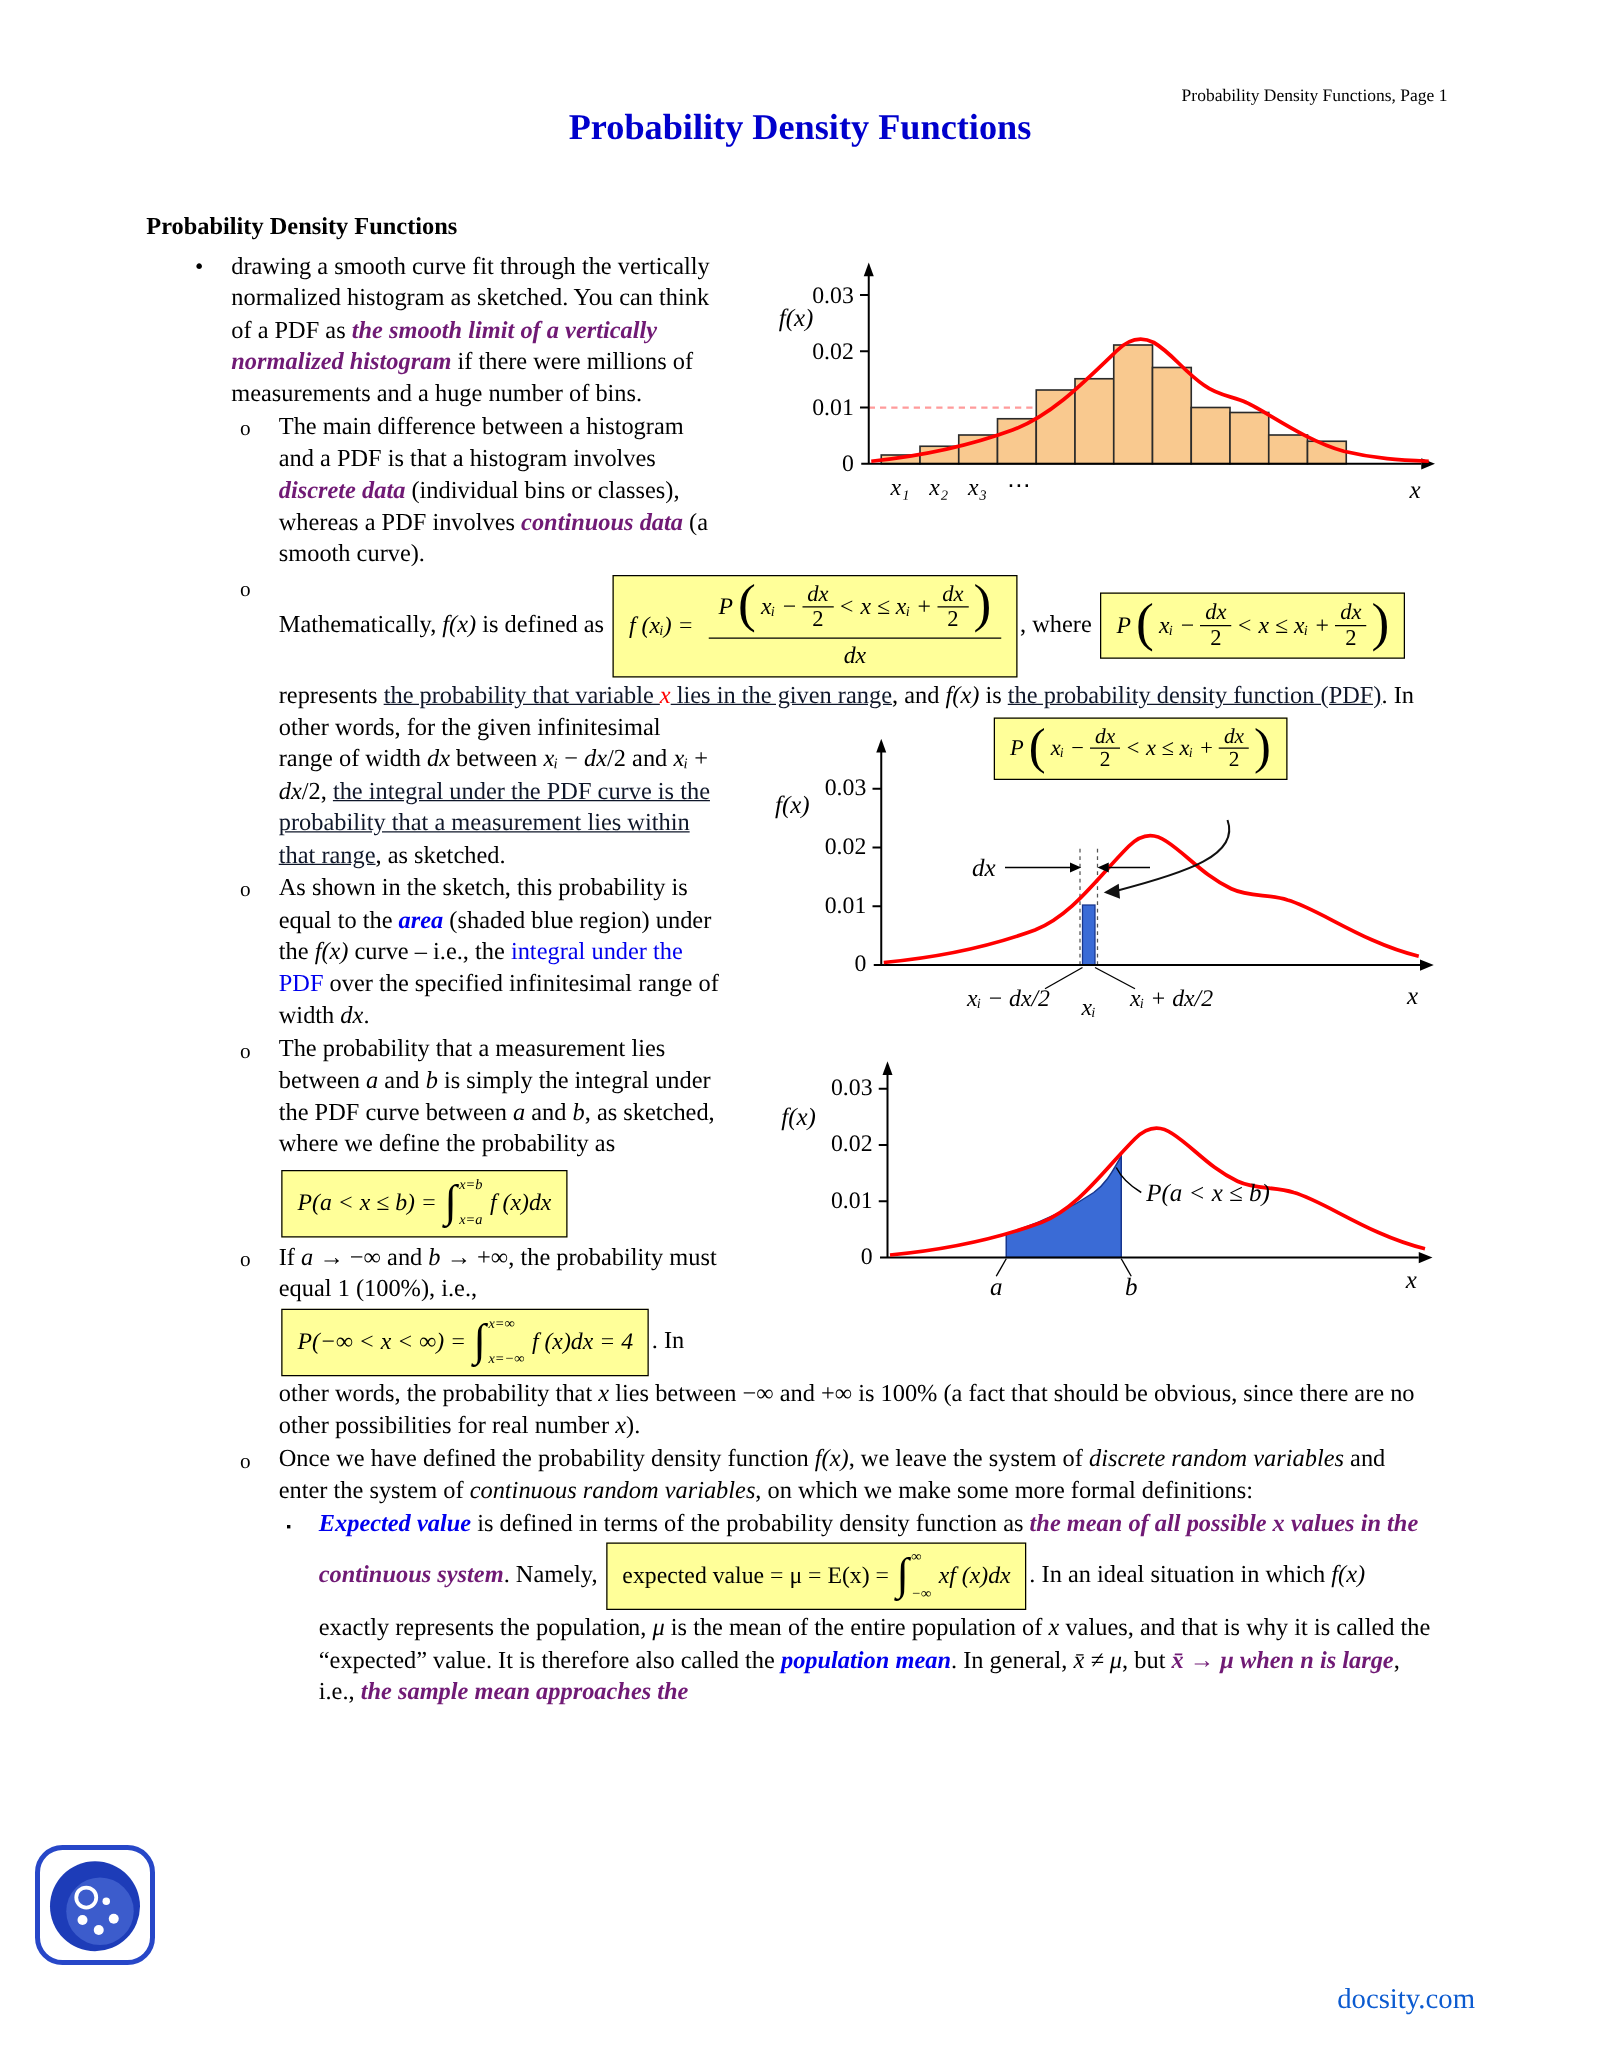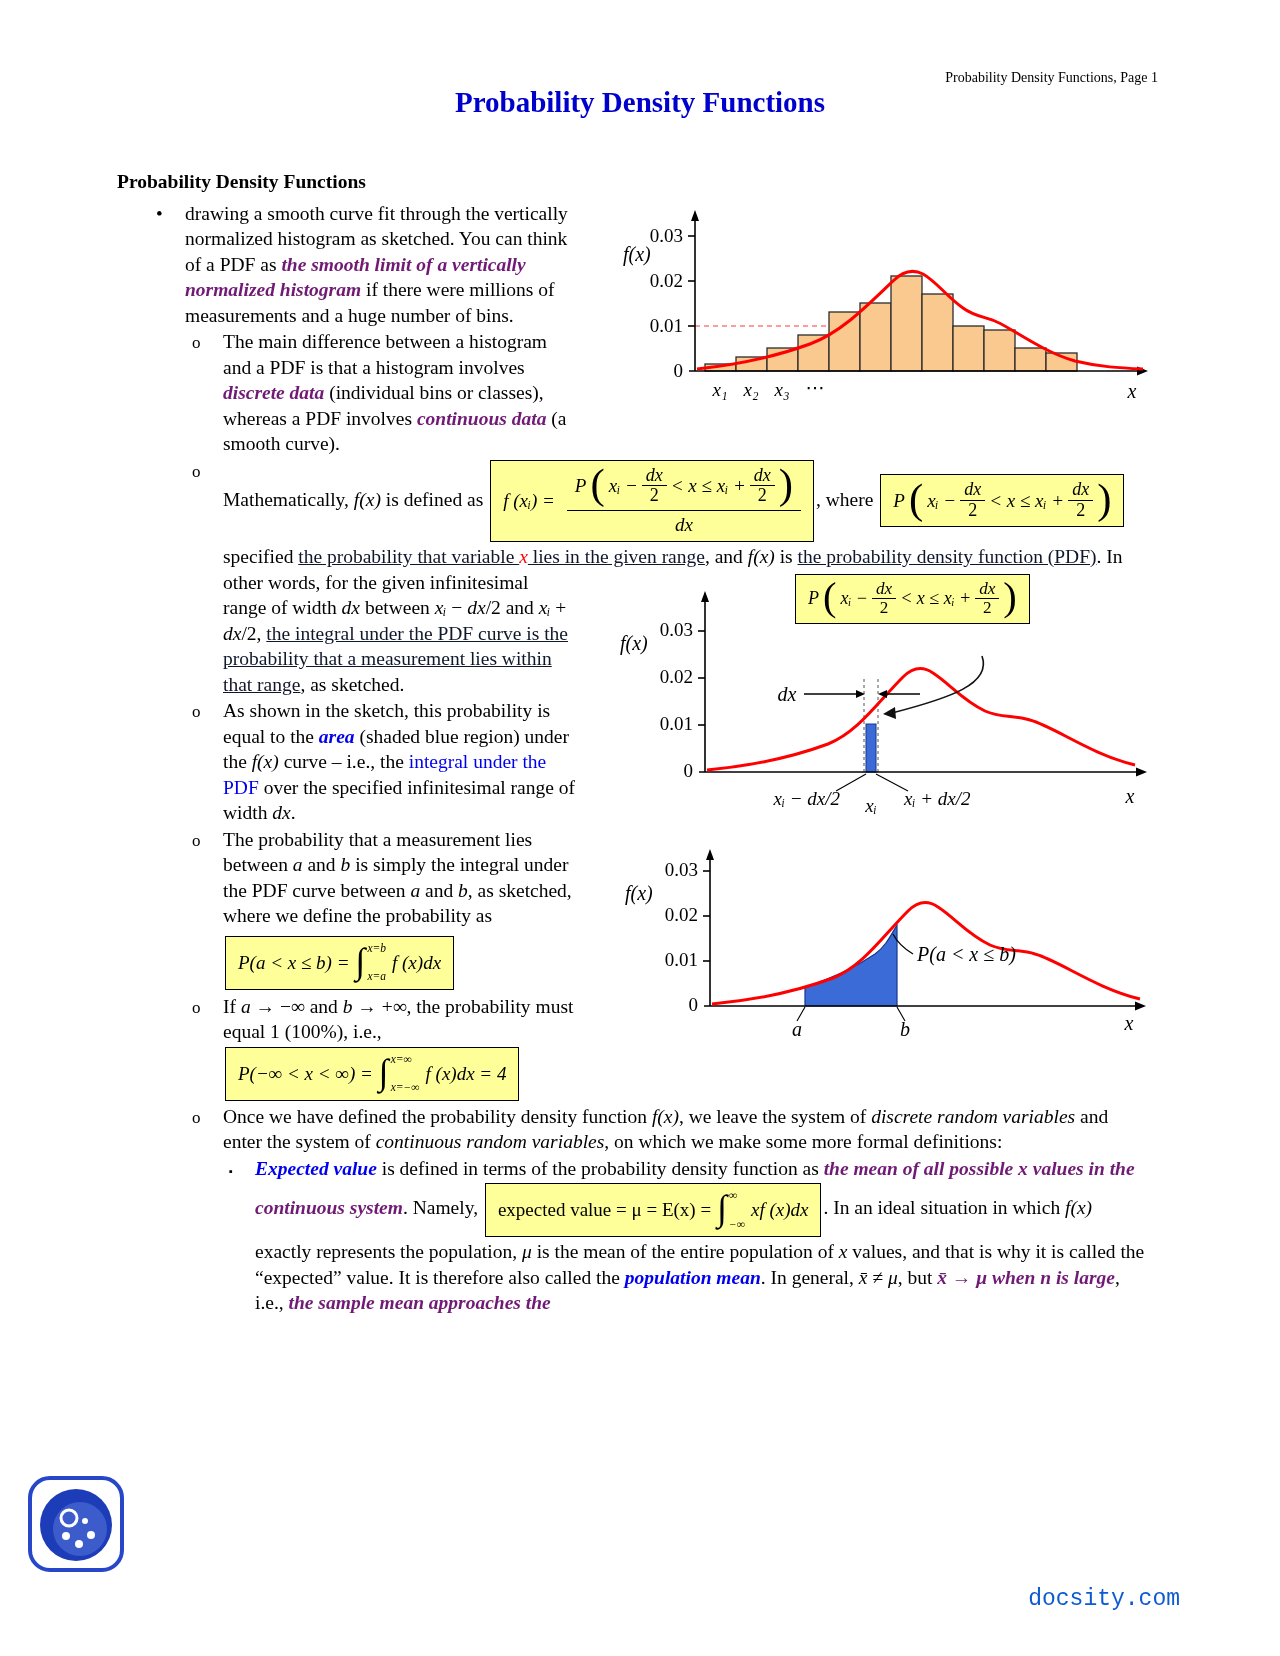--- a/index.html
+++ b/index.html
@@ -40,21 +40,21 @@
   .vden{padding-top:3px;}
   .intgrp{display:inline-flex;align-items:center;}
   .intsym{font-size:36px;line-height:1;transform:translateY(-2px);}
   .ilims{display:inline-flex;flex-direction:column;justify-content:space-between;height:42px;
          font-size:11.5px;font-style:italic;margin-left:2px;}
   .fline{margin:5px 0 2px 0;}
   .fig2box{position:absolute;left:205px;top:0;display:inline-flex;align-items:center;background:#ffff99;
            border:1.6px solid #000;padding:5px 12px;gap:6px;font-size:18px;line-height:1.15;}
   .logo{position:absolute;left:28px;top:1476px;}
   .brand{position:absolute;right:100px;top:1586px;font-size:23px;color:#0c5bd0;text-decoration:none;
-         font-family:Liberation Mono, monospace;}
+         font-family:Liberation Serif, serif;}
   svg text{font-family:"Liberation Serif",serif;}
 </style>
 </head>
 <body>
 
 <div class="page">
 
   <div class="hdr">Probability Density Functions, Page 1</div>
   <h1 class="title">Probability Density Functions</h1>
 
@@ -140,21 +140,21 @@
                 <span>2</span>
               </span>
               <span class="mi">&lt; x ≤ xᵢ +</span>
               <span class="frac">
                 <span class="fn mi">dx</span>
                 <span>2</span>
               </span>
               <span class="bigp">)</span>
             </span>
           </span>
-        <span><span>specified </span><span class="seg-r">the probability that variable </span><span class="seg-ri">x</span><span class="seg-r"> lies in the given range</span><span>, and </span><span class="seg-i">f(x)</span><span> is </span><span class="seg-r">the probability density function (PDF)</span><span>. </span></span><span class="fig2wrap">
+        <span><span>represents </span><span class="seg-r">the probability that variable </span><span class="seg-ri">x</span><span class="seg-r"> lies in the given range</span><span>, and </span><span class="seg-i">f(x)</span><span> is </span><span class="seg-r">the probability density function (PDF)</span><span>. </span></span><span class="fig2wrap">
           <svg width="560" height="252" viewBox="0 0 560 252">
             <line x1="274" y1="105" x2="274" y2="198" stroke="#555" stroke-width="1" stroke-dasharray="3,3"></line>
             <line x1="288" y1="105" x2="288" y2="198" stroke="#555" stroke-width="1" stroke-dasharray="3,3"></line>
             <rect x="276" y="150" width="10" height="48" fill="#3a6bd6" stroke="#17368f" stroke-width="1"></rect>
             <line x1="115" y1="26" x2="115" y2="198" stroke="#000" stroke-width="1.6"></line>
             <polygon points="111,28 115,17 119,28" fill="#000"></polygon>
             <line x1="109" y1="198" x2="546" y2="198" stroke="#000" stroke-width="1.6"></line>
             <polygon points="546,193.5 557,198 546,202.5" fill="#000"></polygon>
             <line x1="108" y1="57" x2="115" y2="57" stroke="#000" stroke-width="1.6"></line>
             <line x1="108" y1="104" x2="115" y2="104" stroke="#000" stroke-width="1.6"></line>
@@ -251,21 +251,21 @@
         <span><span>If </span><span class="seg-i">a</span><span> → −∞ and </span><span class="seg-i">b</span><span> → +∞, the probability must equal 1 (100%), i.e., </span></span><span class="fbox">
             <span class="mi">P(−∞ &lt; x &lt; ∞) =</span>
             <span class="intgrp">
               <span class="intsym">∫</span>
               <span class="ilims">
                 <span>x=∞</span>
                 <span>x=−∞</span>
               </span>
             </span>
             <span class="mi">f (x)dx = 4</span>
-          </span>
+          </span><span><span>. In other words, the probability that </span><span class="seg-i">x</span><span> lies between −∞ and +∞ is 100% (a fact that should be obvious, since there are no other possibilities for real number </span><span class="seg-i">x</span><span>).</span></span>
       </div>
     </div>
 
     <div class="li li-sub">
       <span class="marker">o</span>
       <div><span>Once we have defined the probability density function </span><span class="seg-i">f(x)</span><span>, we leave the system of </span><span class="seg-i">discrete random variables</span><span> and enter the system of </span><span class="seg-i">continuous random variables</span><span>, on which we make some more formal definitions:</span></div>
     </div>
 
     <div class="li li-subsub">
       <span class="marker">▪</span>

